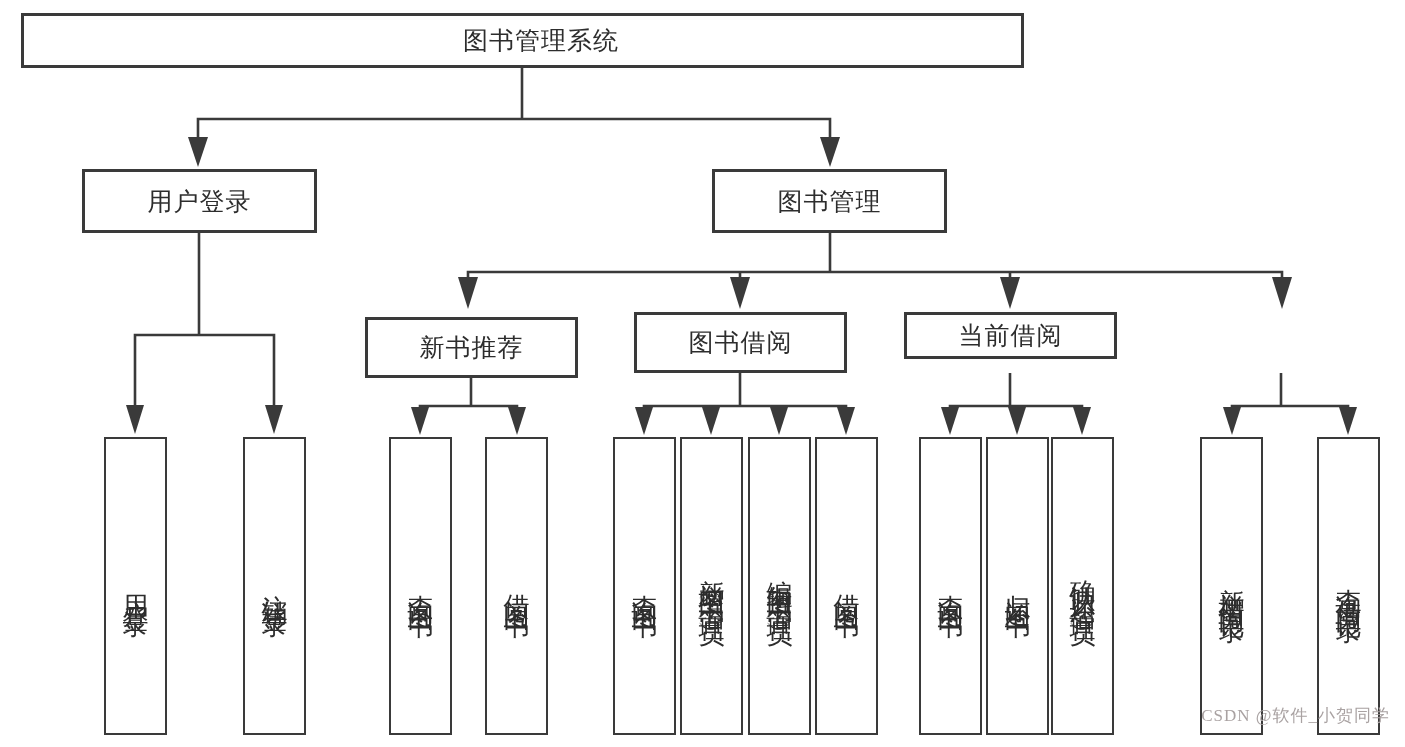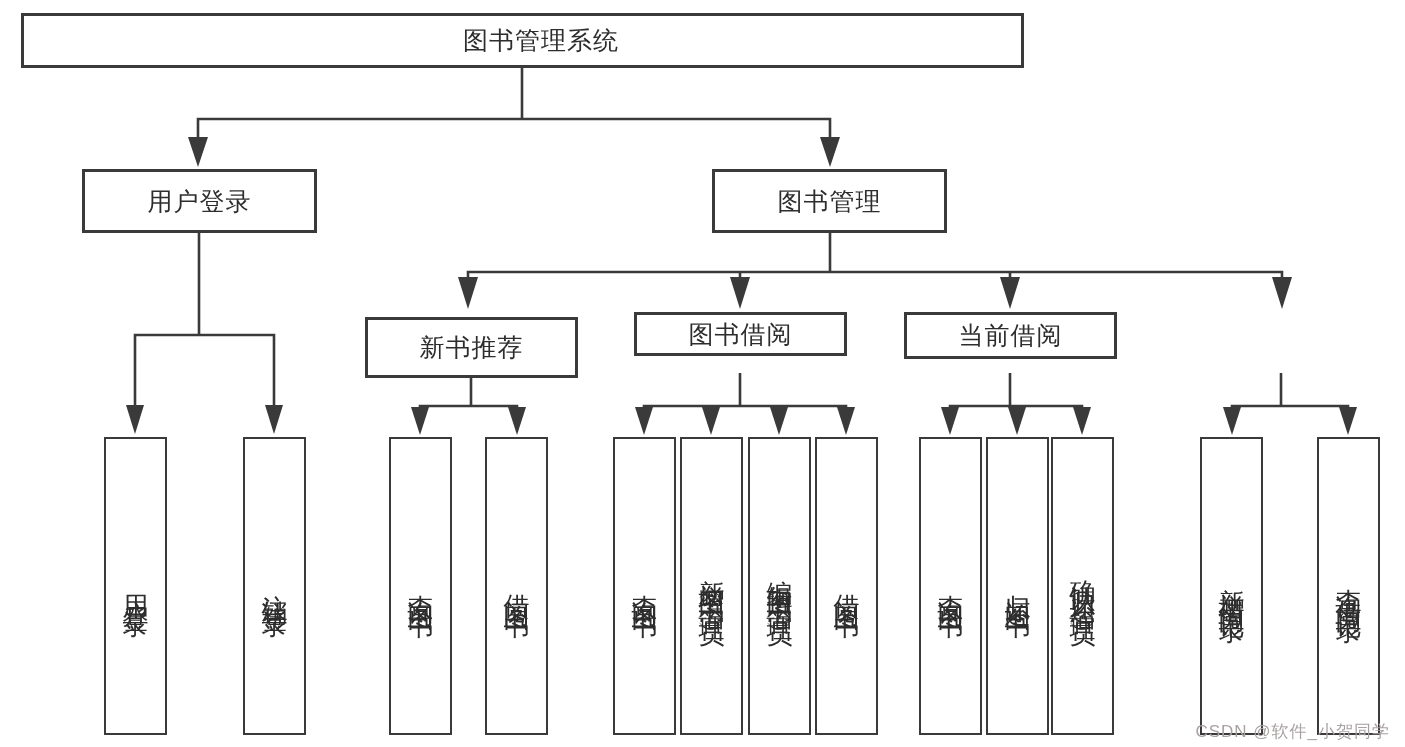--- a/index.html
+++ b/index.html
@@ -49,25 +49,26 @@
   .vbox .vlbl {
     writing-mode: vertical-rl;
     text-orientation: mixed;
     font-size: 26px;
     letter-spacing: 6px;
     line-height: 59px;
   }
   .watermark {
     position: absolute;
     right: 15px;
-    bottom: 4px;
+    bottom: 20px;
     font-size: 17px;
     letter-spacing: 1px;
     color: #a9a2a2;
     white-space: nowrap;
+    font-family: Liberation Serif, serif;
   }
 </style>
 </head>
 <body>
 
 <div class="canvas">
 
   <svg class="connectors" viewBox="0 0 1405 747">
 
     <g>
@@ -137,21 +138,21 @@
   <div class="box hbox" style="left:82px; top:169px; width:235px; height:64px;">
     <span class="lbl">用户登录</span>
   </div>
   <div class="box hbox" style="left:712px; top:169px; width:235px; height:64px;justify-content:center;">
     <span class="lbl">图书管理</span>
   </div>
 
   <div class="box hbox" style="left:365px; top:317px; width:213px; height:61px;">
     <span class="lbl">新书推荐</span>
   </div>
-  <div class="box hbox" style="left:634px; top:312px; width:213px; height:44px;">
+  <div class="box hbox" style="left:634px; top:312px; width:213px; height:61px;">
     <span class="lbl">图书借阅</span>
   </div>
   <div class="box hbox" style="left:904px; top:312px; width:213px; height:47px;">
     <span class="lbl">当前借阅</span>
   </div>
 
   <div class="box vbox" style="left:104px;">
     <span class="vlbl">用户登录</span>
   </div>
   <div class="box vbox" style="left:243px;">

